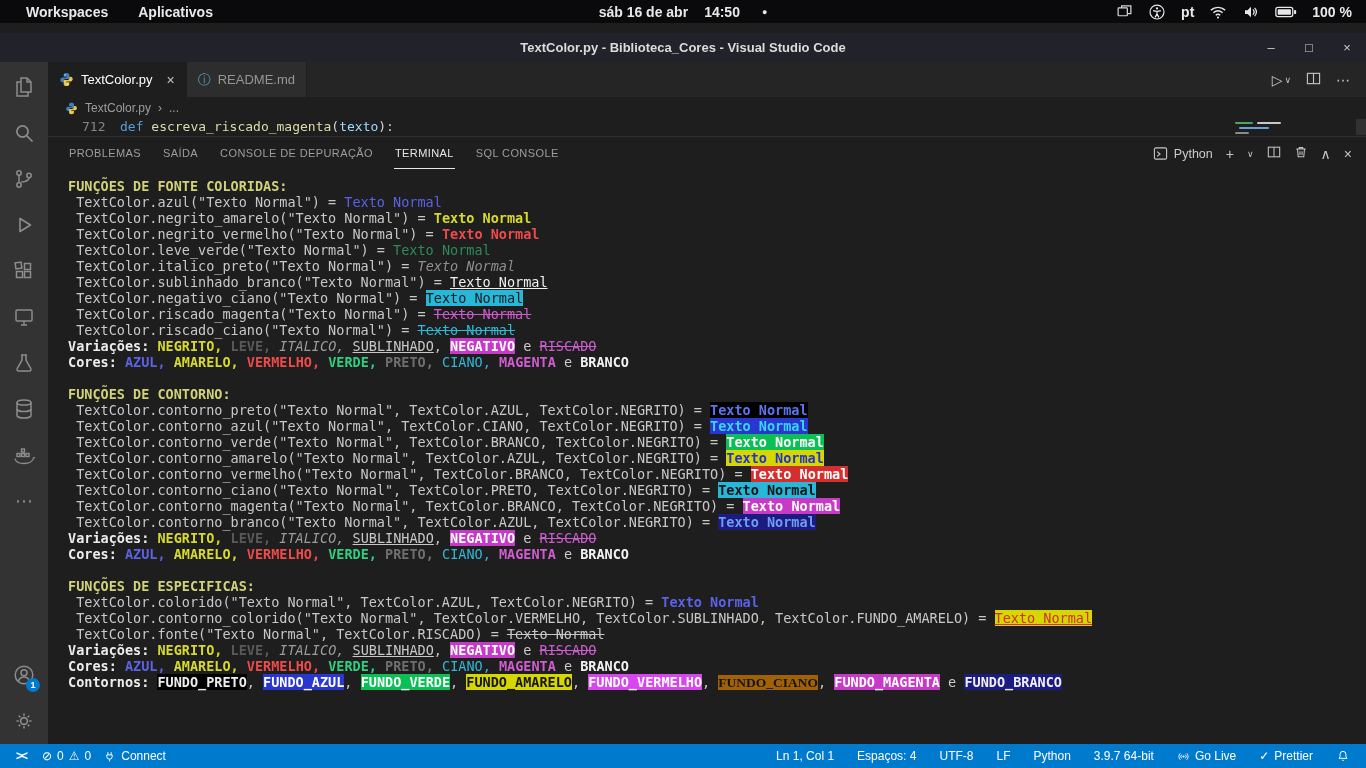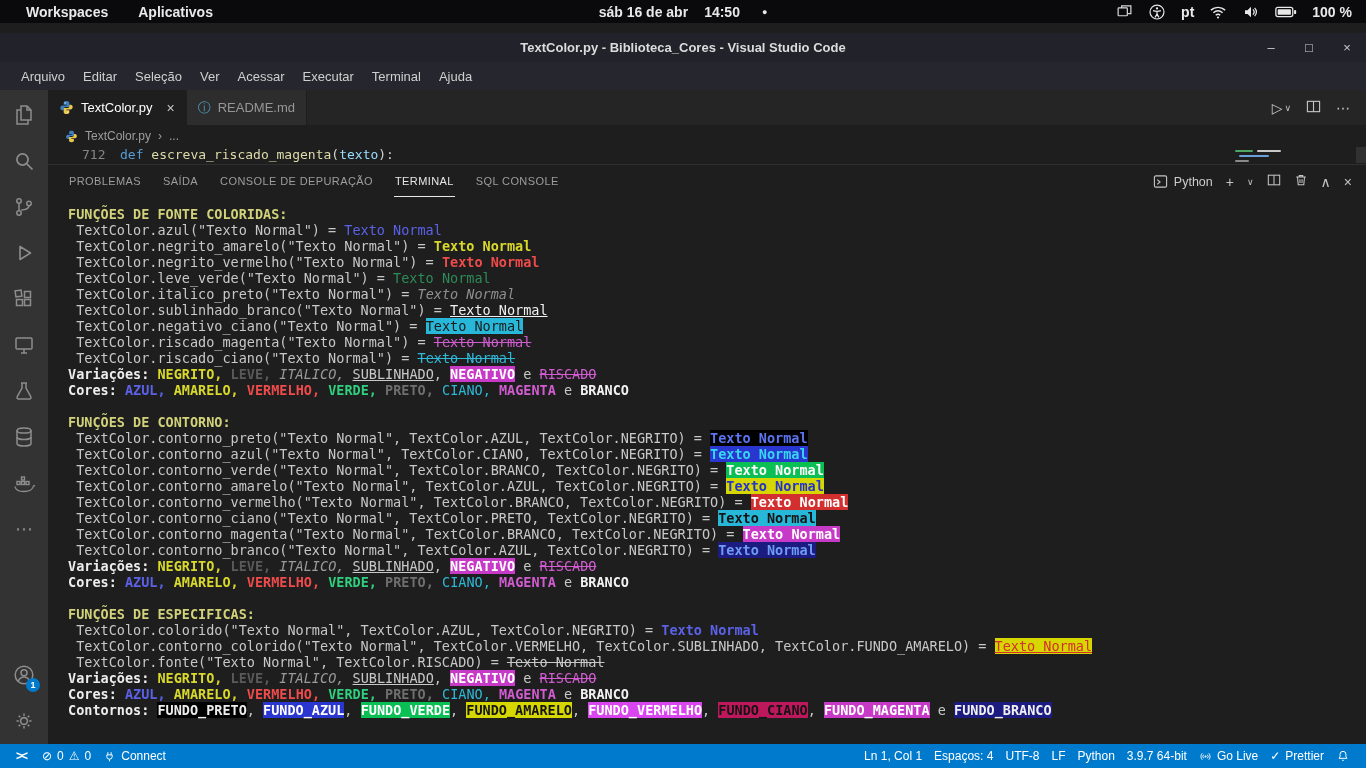--- a/index.html
+++ b/index.html
@@ -93,29 +93,29 @@
   .ts-cvermelho{background:#d32f2f;color:#ffffff;font-weight:bold;}
   .ts-cciano{background:#27b7d8;color:#141414;font-weight:bold;}
   .ts-cmagenta{background:#c73ac7;color:#ffffff;font-weight:bold;}
   .ts-cbranco{background:#1b1b80;color:#6f9df5;font-weight:bold;}
   .ts-ccolorido{background:#d6d600;color:#d32f2f;text-decoration:underline;}
   .ts-chblk{background:#000000;color:#ededed;font-weight:bold;}
   .ts-chblu{background:#2a36d0;color:#ffffff;font-weight:bold;}
   .ts-chgrn{background:#0abf54;color:#ffffff;font-weight:bold;}
   .ts-chyel{background:#d6d600;color:#141414;font-weight:bold;}
   .ts-chred{background:#d946ef;color:#ffffff;font-weight:bold;}
-  .ts-chcyn{background:#be185d;color:#141414;font-weight:bold;}
+  .ts-chcyn{background:#a16207;color:#141414;font-weight:bold;font-family:Liberation Serif, serif;}
   .ts-chmag{background:#c73ac7;color:#ffffff;font-weight:bold;}
   .ts-chnvy{background:#1b1b80;color:#f0f0f0;font-weight:bold;}
 
   
   #statusbar{height:24px;background:#007acc;display:flex;align-items:center;color:#ffffff;font-size:12px;padding:0 10px;flex:none;}
   .sb-item{display:flex;align-items:center;gap:5px;padding:0 6px;white-space:nowrap;}
   .sb-remote{font-weight:700;letter-spacing:-2px;padding-right:10px;}
-  .sb-right{margin-left:auto;display:flex;align-items:center;}
+  .sb-right{margin-left:auto;display:flex;align-items:center;gap:11px;}
   .sb-ico{display:flex;align-items:center;}
 </style>
 </head>
 <body>
 
 <div id="screen">
 
   <div id="desktop-bar">
     <div class="db-left">
       <span>Workspaces</span>
@@ -171,30 +171,20 @@
 
     <div id="titlebar">
       <span>TextColor.py - Biblioteca_Cores - Visual Studio Code</span>
       <span class="win-controls">
         <span class="wc">–</span>
         <span class="wc">□</span>
         <span class="wc">×</span>
       </span>
     </div>
 
-    <div id="menubar">
-      <span class="menu-item">Arquivo</span>
-      <span class="menu-item">Editar</span>
-      <span class="menu-item">Seleção</span>
-      <span class="menu-item">Ver</span>
-      <span class="menu-item">Acessar</span>
-      <span class="menu-item">Executar</span>
-      <span class="menu-item">Terminal</span>
-      <span class="menu-item">Ajuda</span>
-    </div>
 
     <div id="workbench">
 
       <div id="activitybar">
         <div class="ab-icon">
           <svg width="24" height="24" viewBox="0 0 24 24" fill="none" stroke="#8d8d8d" stroke-width="1.5">
               <path d="M9 3h6l4 4v10H9z"></path>
               <path d="M15 3v4h4"></path>
               <path d="M9 7H5v14h11v-4"></path>
             </svg>

